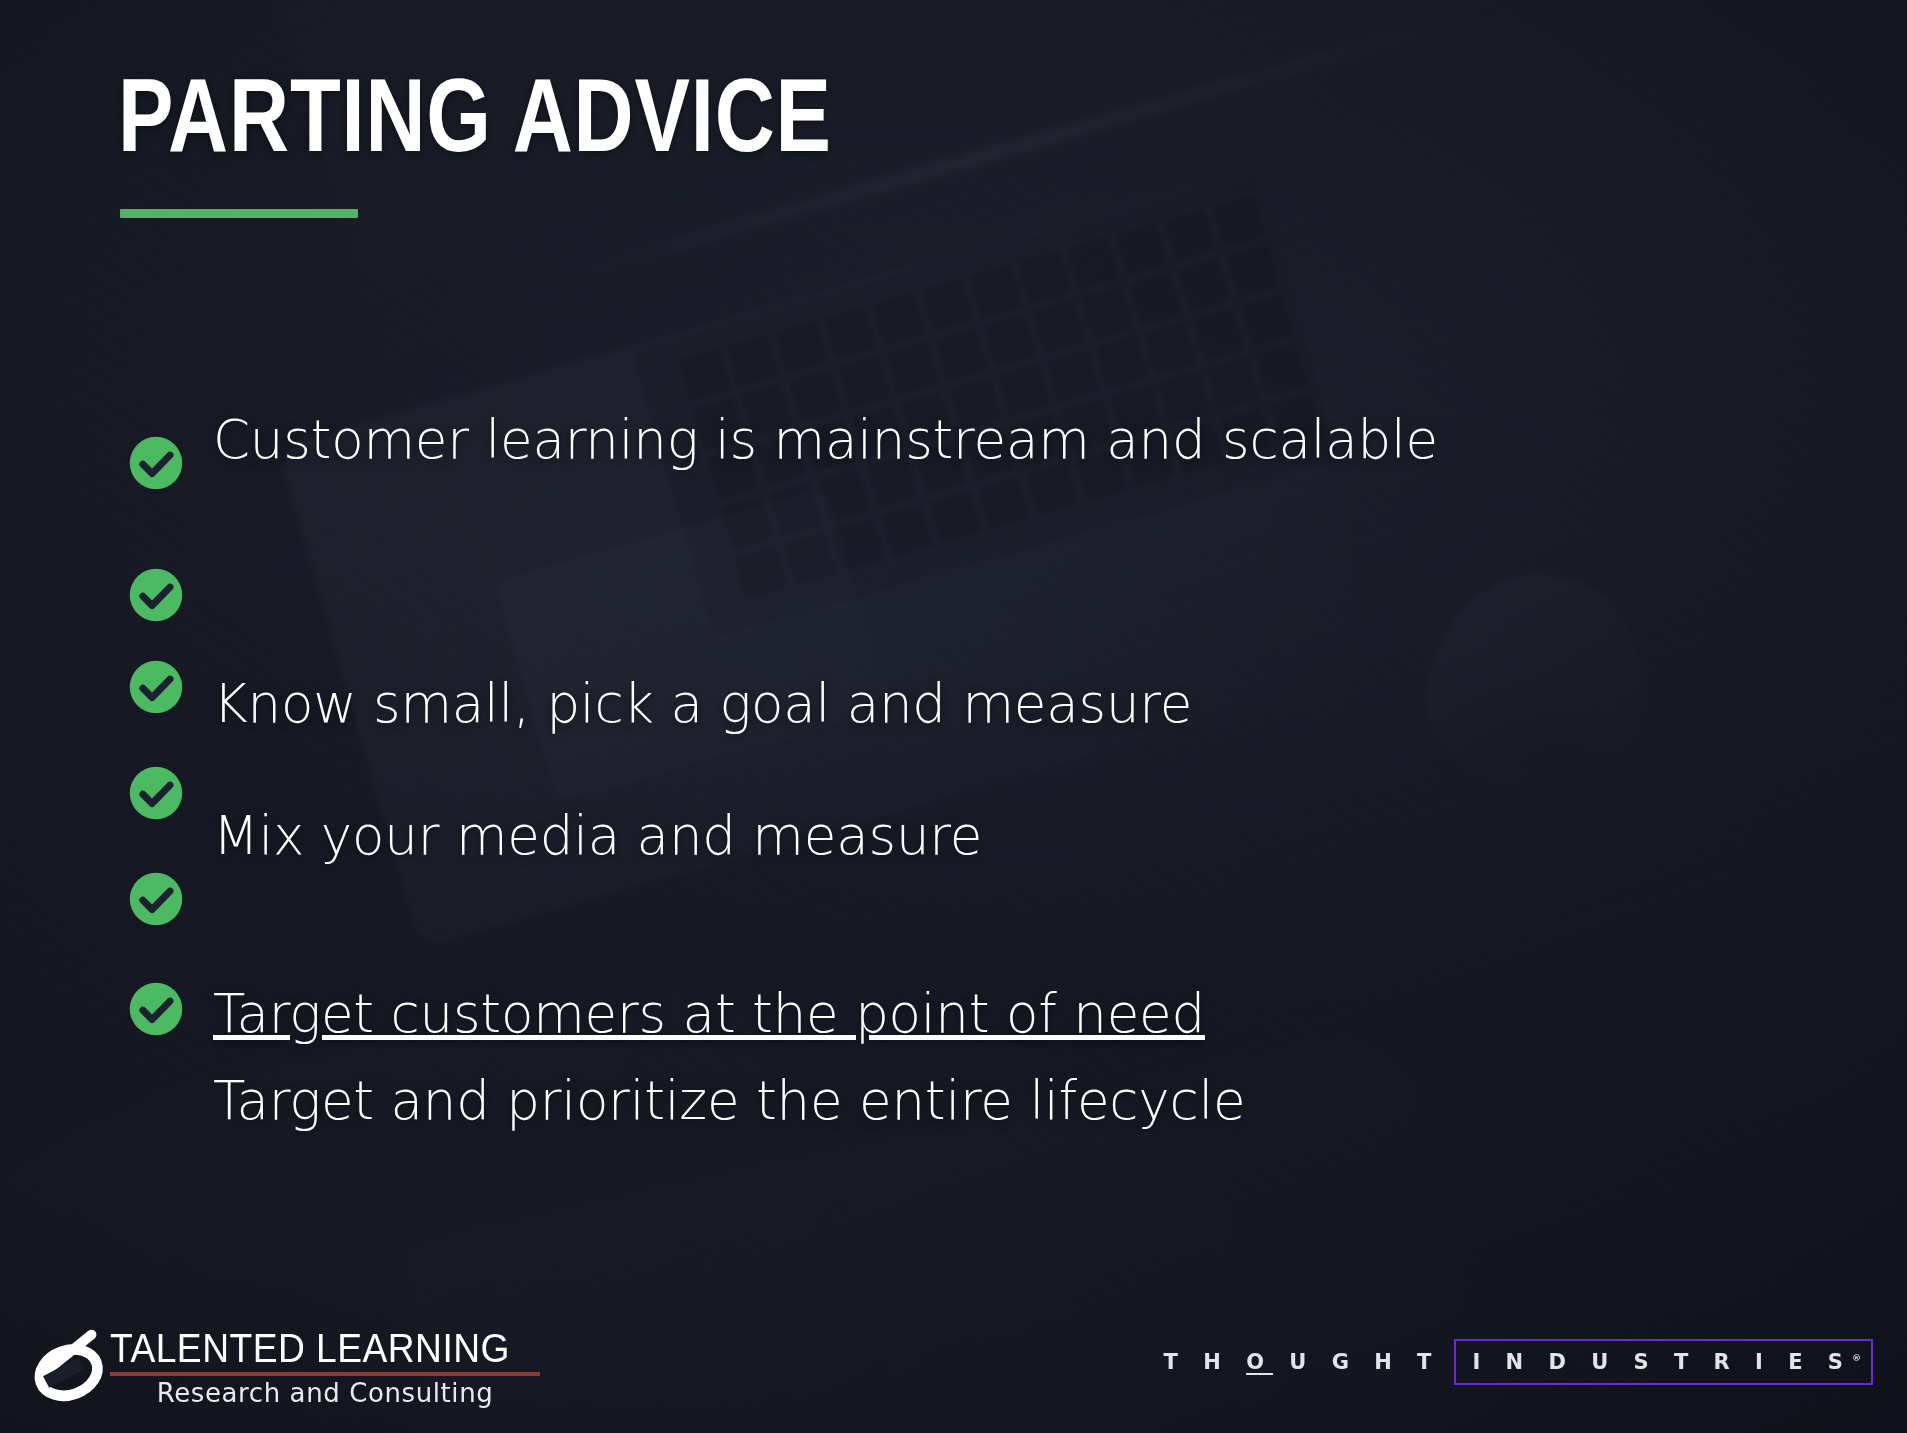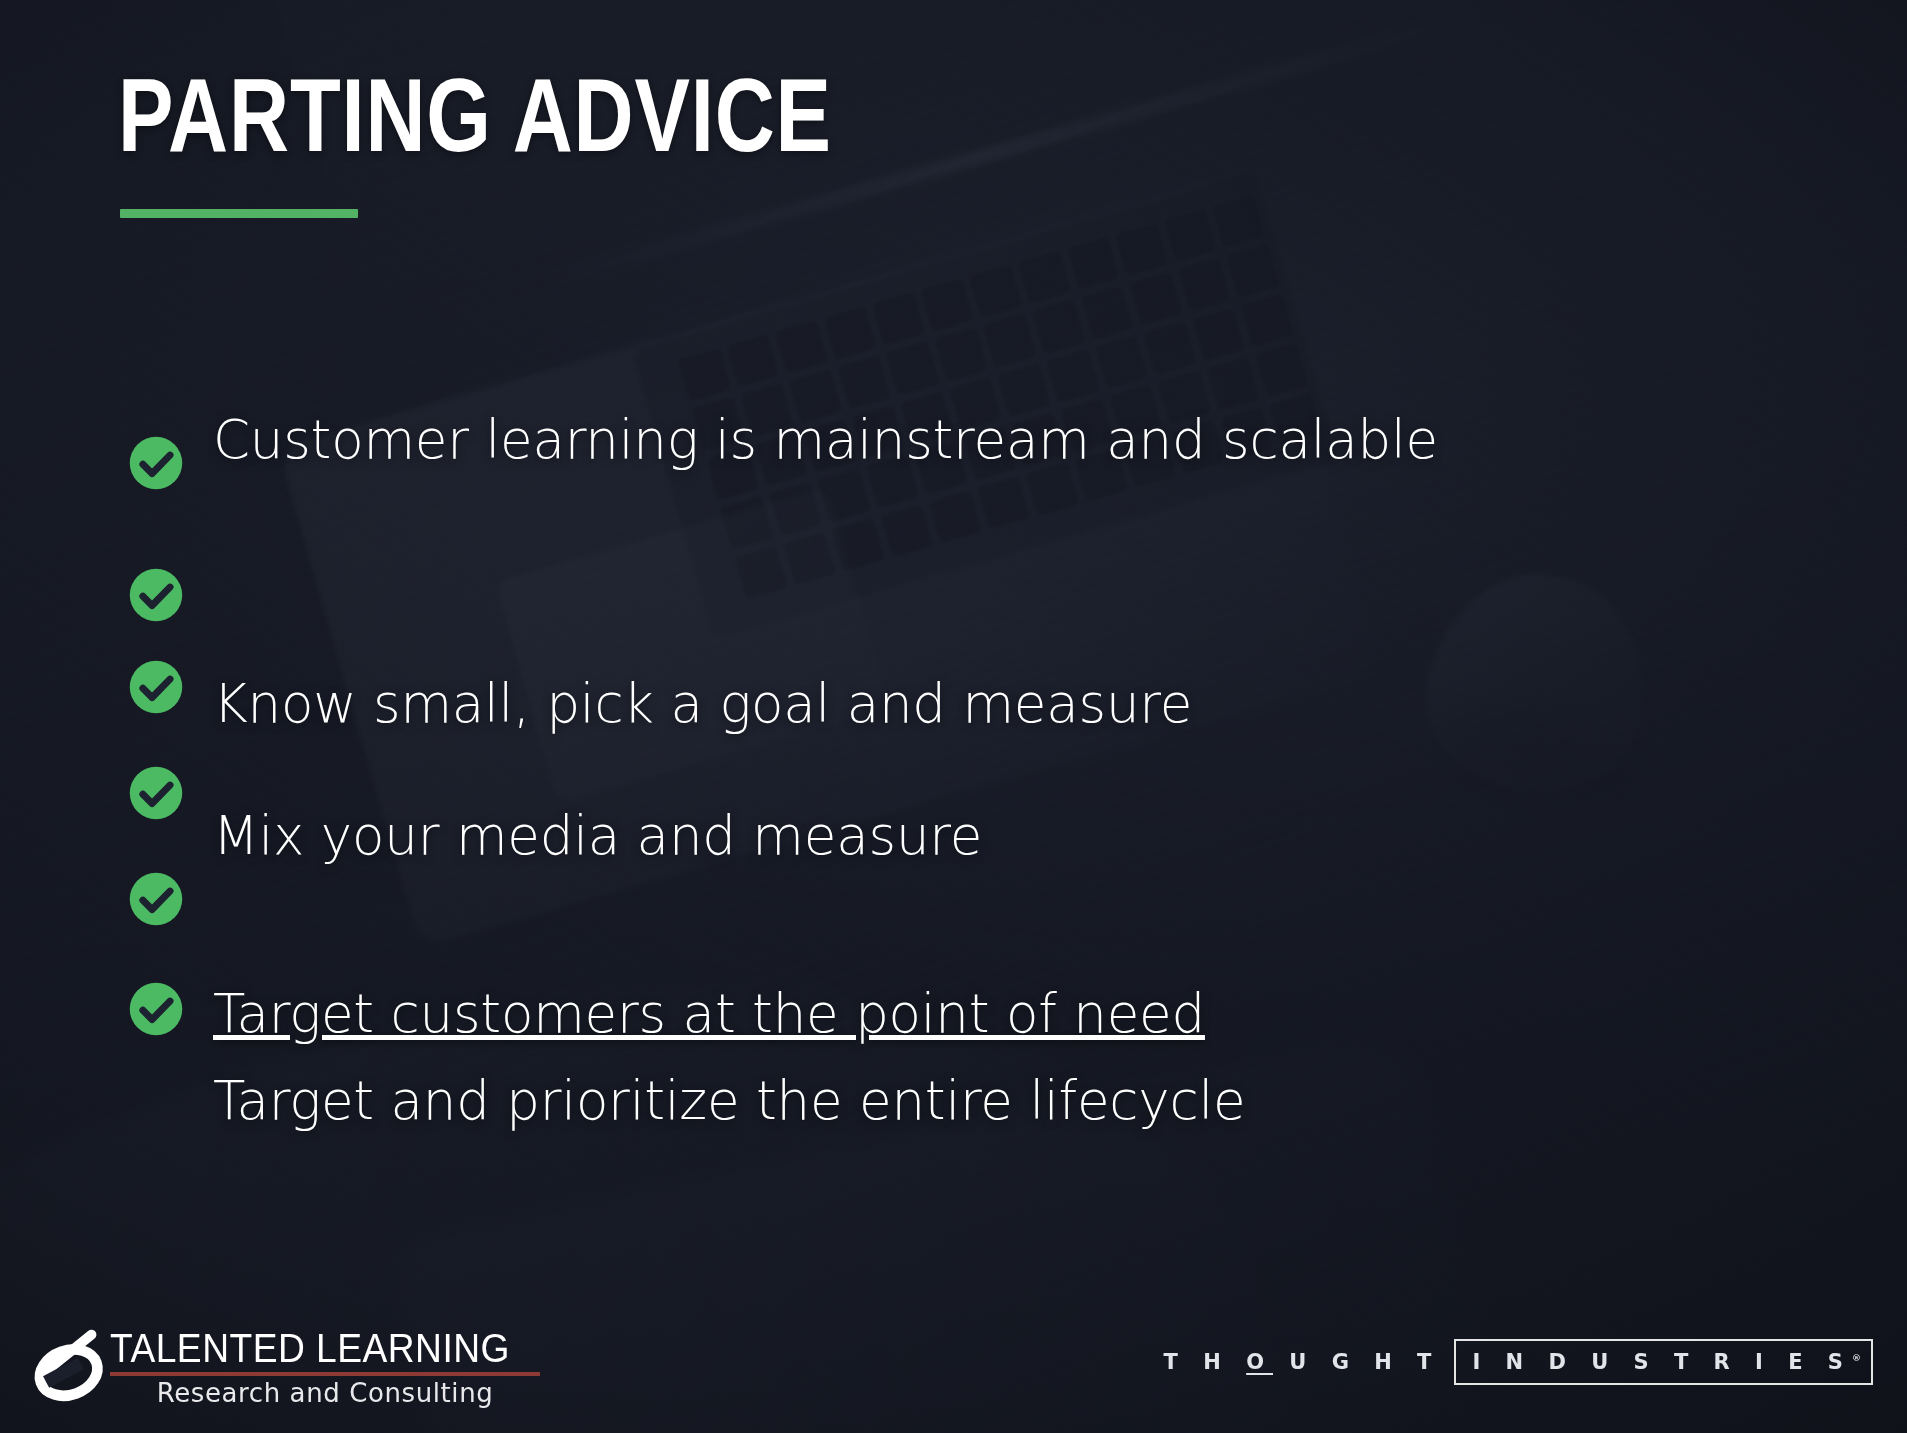--- a/index.html
+++ b/index.html
@@ -282,21 +282,21 @@
   .ti-thought {
     font-family: "DejaVu Sans", sans-serif;
     font-size: 21px;
     font-weight: bold;
     letter-spacing: 9px;
     color: #e2e4ea;
     white-space: nowrap;
   }
   .ti-thought .ul { text-decoration: underline; text-underline-offset: 4px; }
   .ti-box {
-    border: 2px solid #e5e5e5;
+    border: 2px solid #6d28d9;
     padding: 9px 10px 9px 16px;
     white-space: nowrap;
   }
   .ti-industries {
     font-family: "DejaVu Sans", sans-serif;
     font-size: 21px;
     font-weight: bold;
     letter-spacing: 9px;
     color: #e2e4ea;
   }

